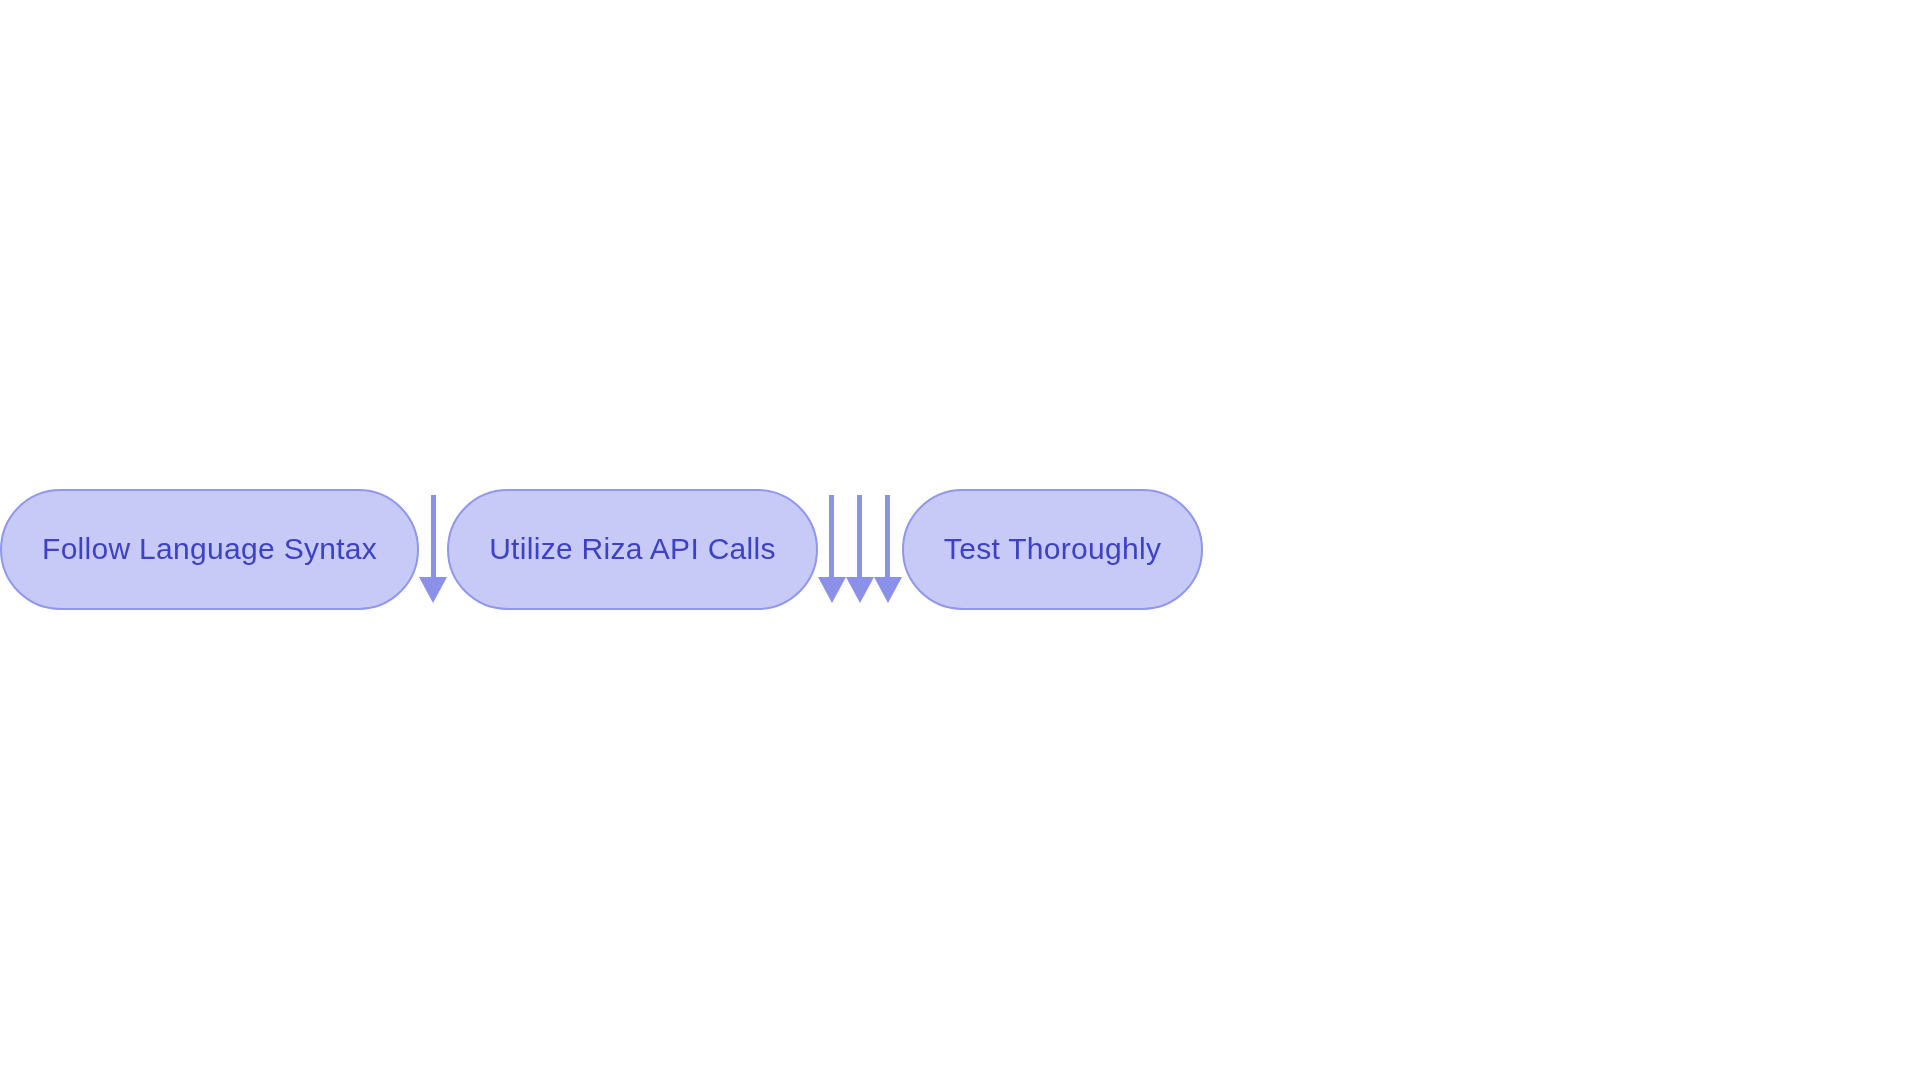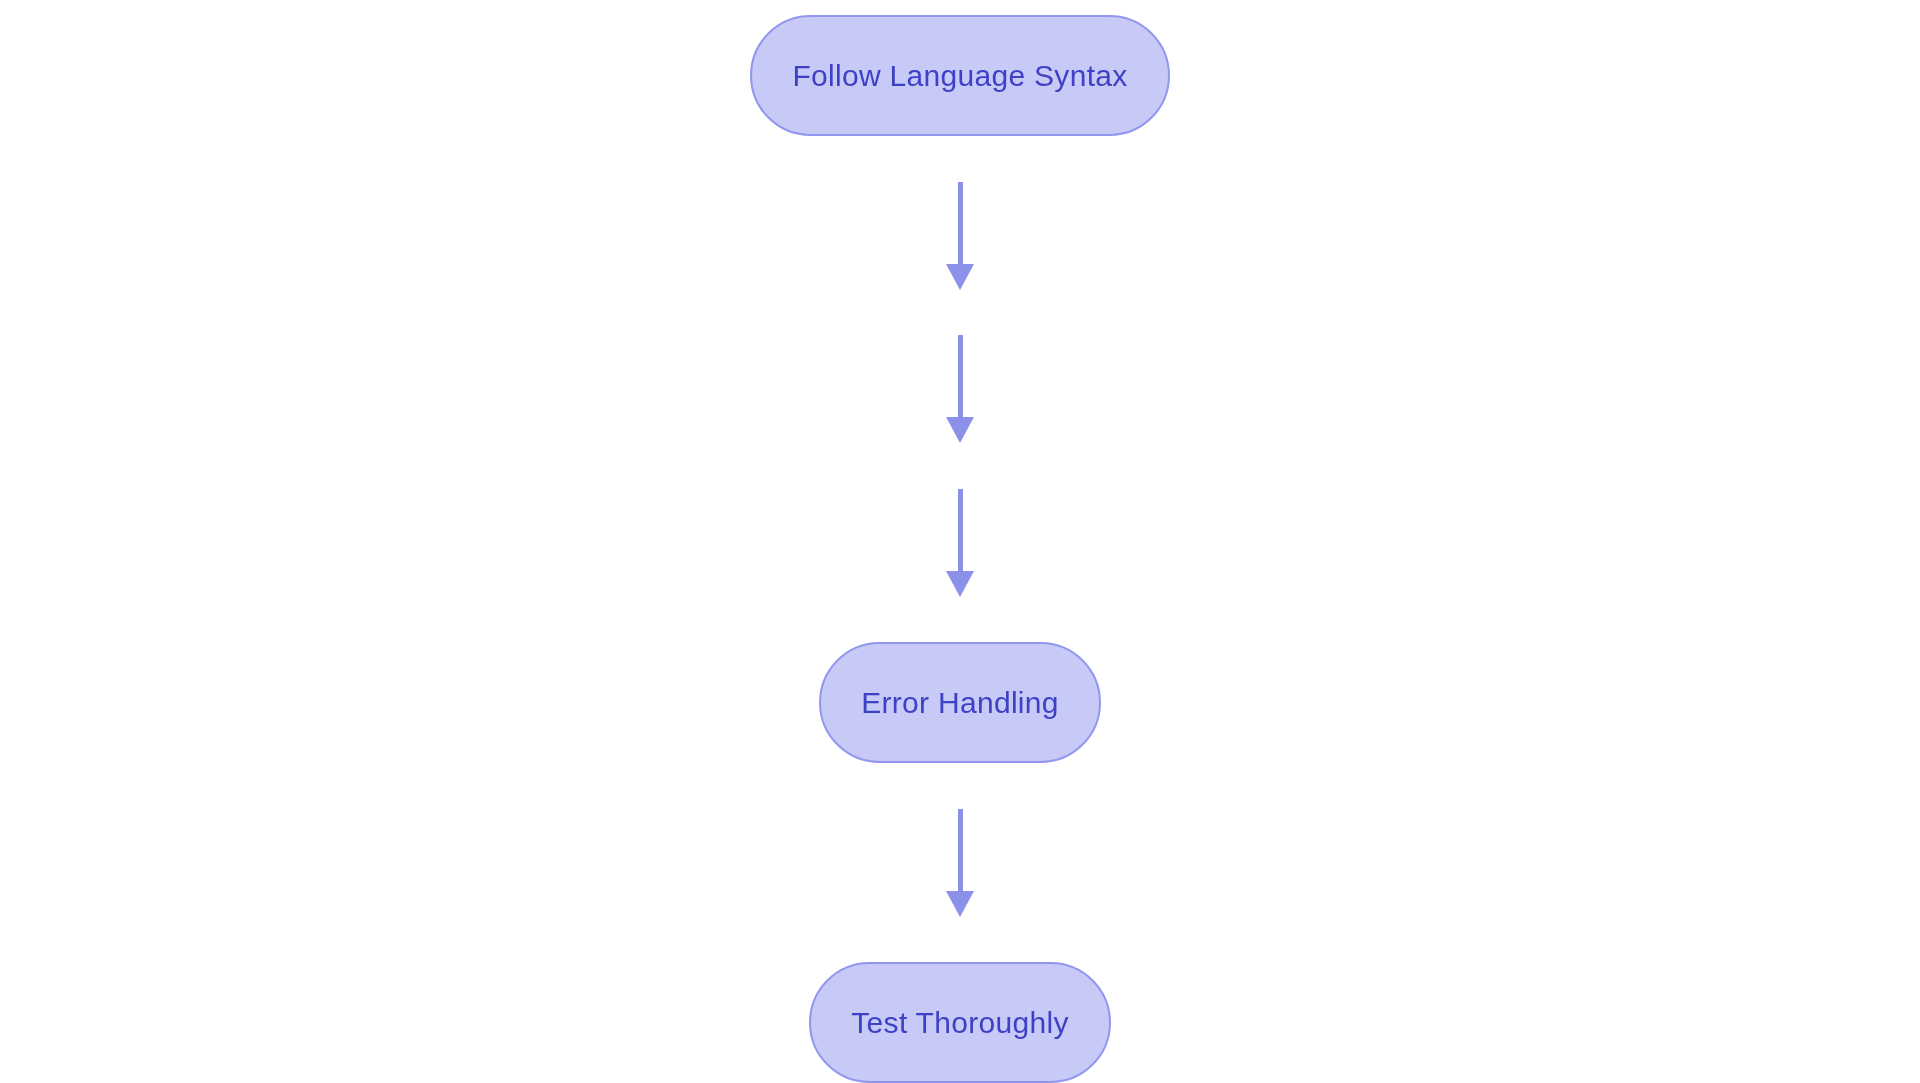--- a/index.html
+++ b/index.html
@@ -7,26 +7,25 @@
     padding: 0;
     background: var(--bg, #ffffff);
     font-family: "Liberation Sans", sans-serif;
   }
   .canvas {
     position: relative;
     width: 1920px;
     height: 1083px;
     overflow: hidden;
     display: flex;
-    flex-direction: column;
+    flex-direction: row;
     align-items: center;
     padding-top: 15px;
     box-sizing: border-box;
     background: var(--bg, #ffffff);
-    justify-content: space-between;
   }
   .node {
     flex: 0 0 auto;
     height: 121px;
     border-radius: 61px;
     background: var(--node-fill, #c7c9f7);
     border: 2px solid var(--node-border, #9197ee);
     display: flex;
     align-items: center;
     justify-content: center;
@@ -65,37 +64,37 @@
 <div class="canvas" id="canvas">
   <div class="node">
     <span class="node-label">Follow Language Syntax</span>
   </div>
 
   <div class="arrow">
     <div class="arrow-line"></div>
     <div class="arrow-head"></div>
   </div>
 
+  <div class="node">
+    <span class="node-label">Utilize Riza API Calls</span>
+  </div>
+
+  <div class="arrow">
+    <div class="arrow-line"></div>
+    <div class="arrow-head"></div>
+  </div>
+
 
   <div class="arrow">
     <div class="arrow-line"></div>
     <div class="arrow-head"></div>
   </div>
 
 
   <div class="arrow">
     <div class="arrow-line"></div>
     <div class="arrow-head"></div>
   </div>
 
   <div class="node">
-    <span class="node-label">Error Handling</span>
-  </div>
-
-  <div class="arrow">
-    <div class="arrow-line"></div>
-    <div class="arrow-head"></div>
-  </div>
-
-  <div class="node">
     <span class="node-label">Test Thoroughly</span>
   </div>
 </div>
 
 </body></html>

